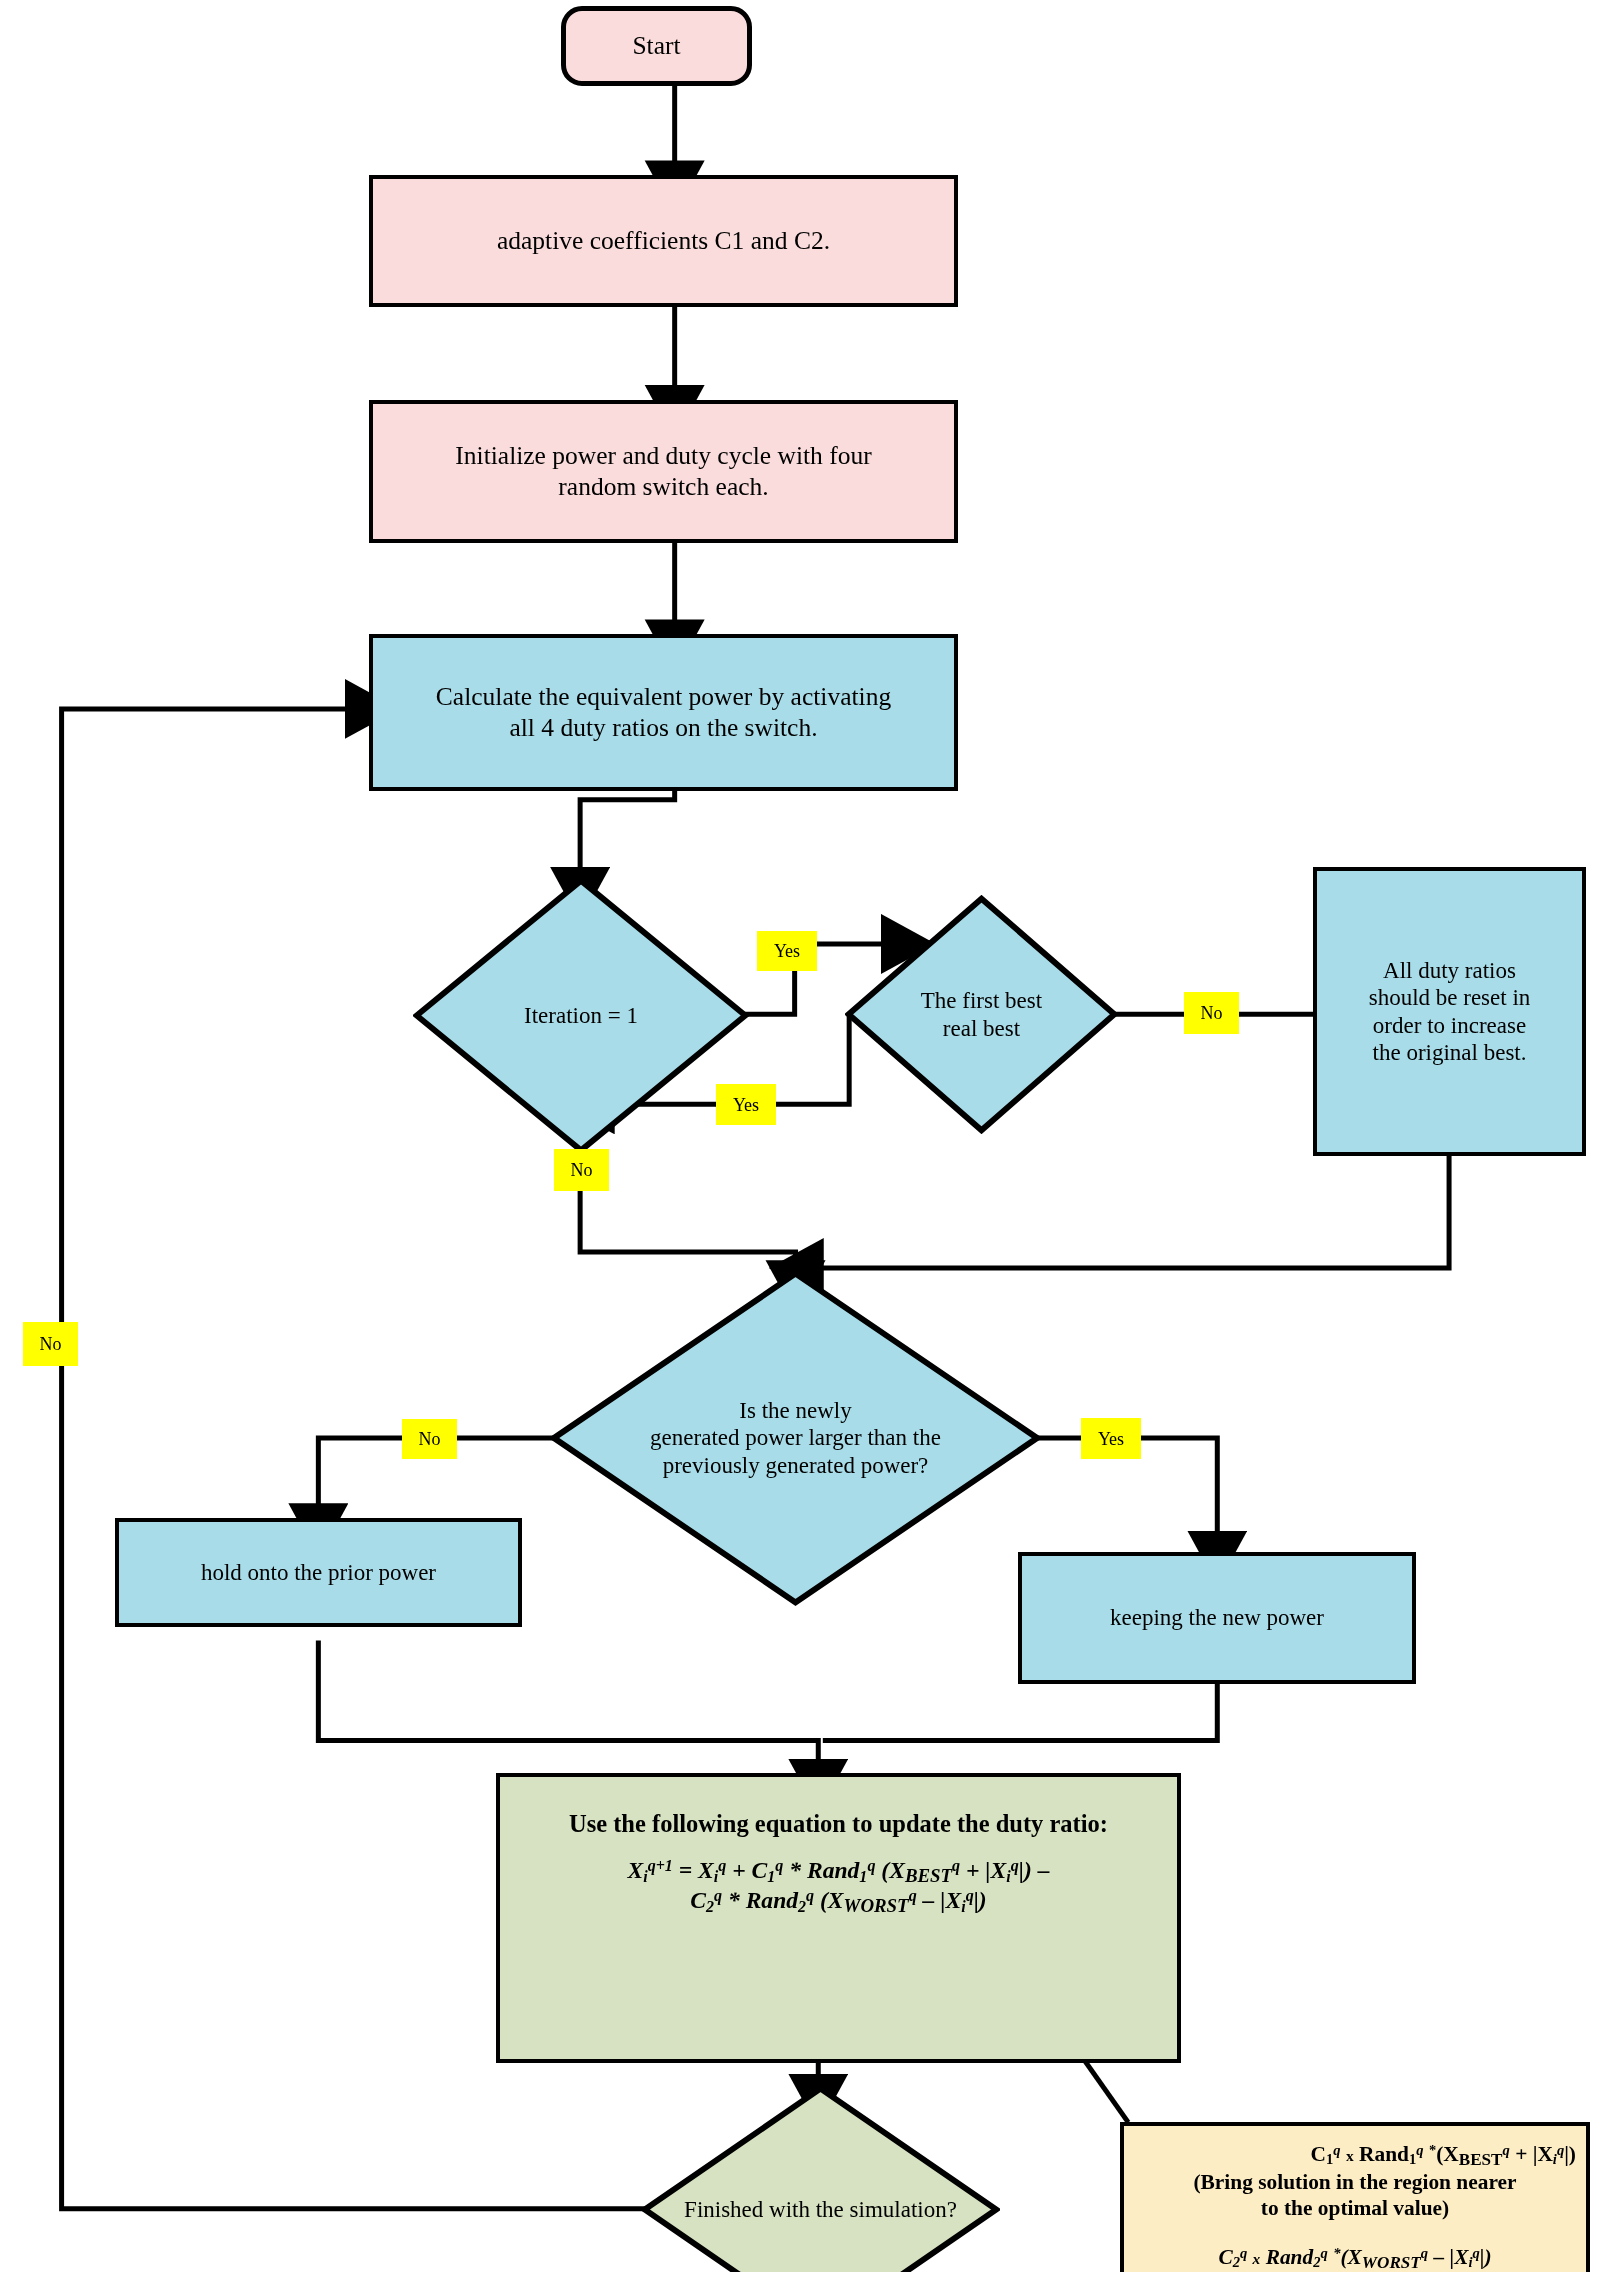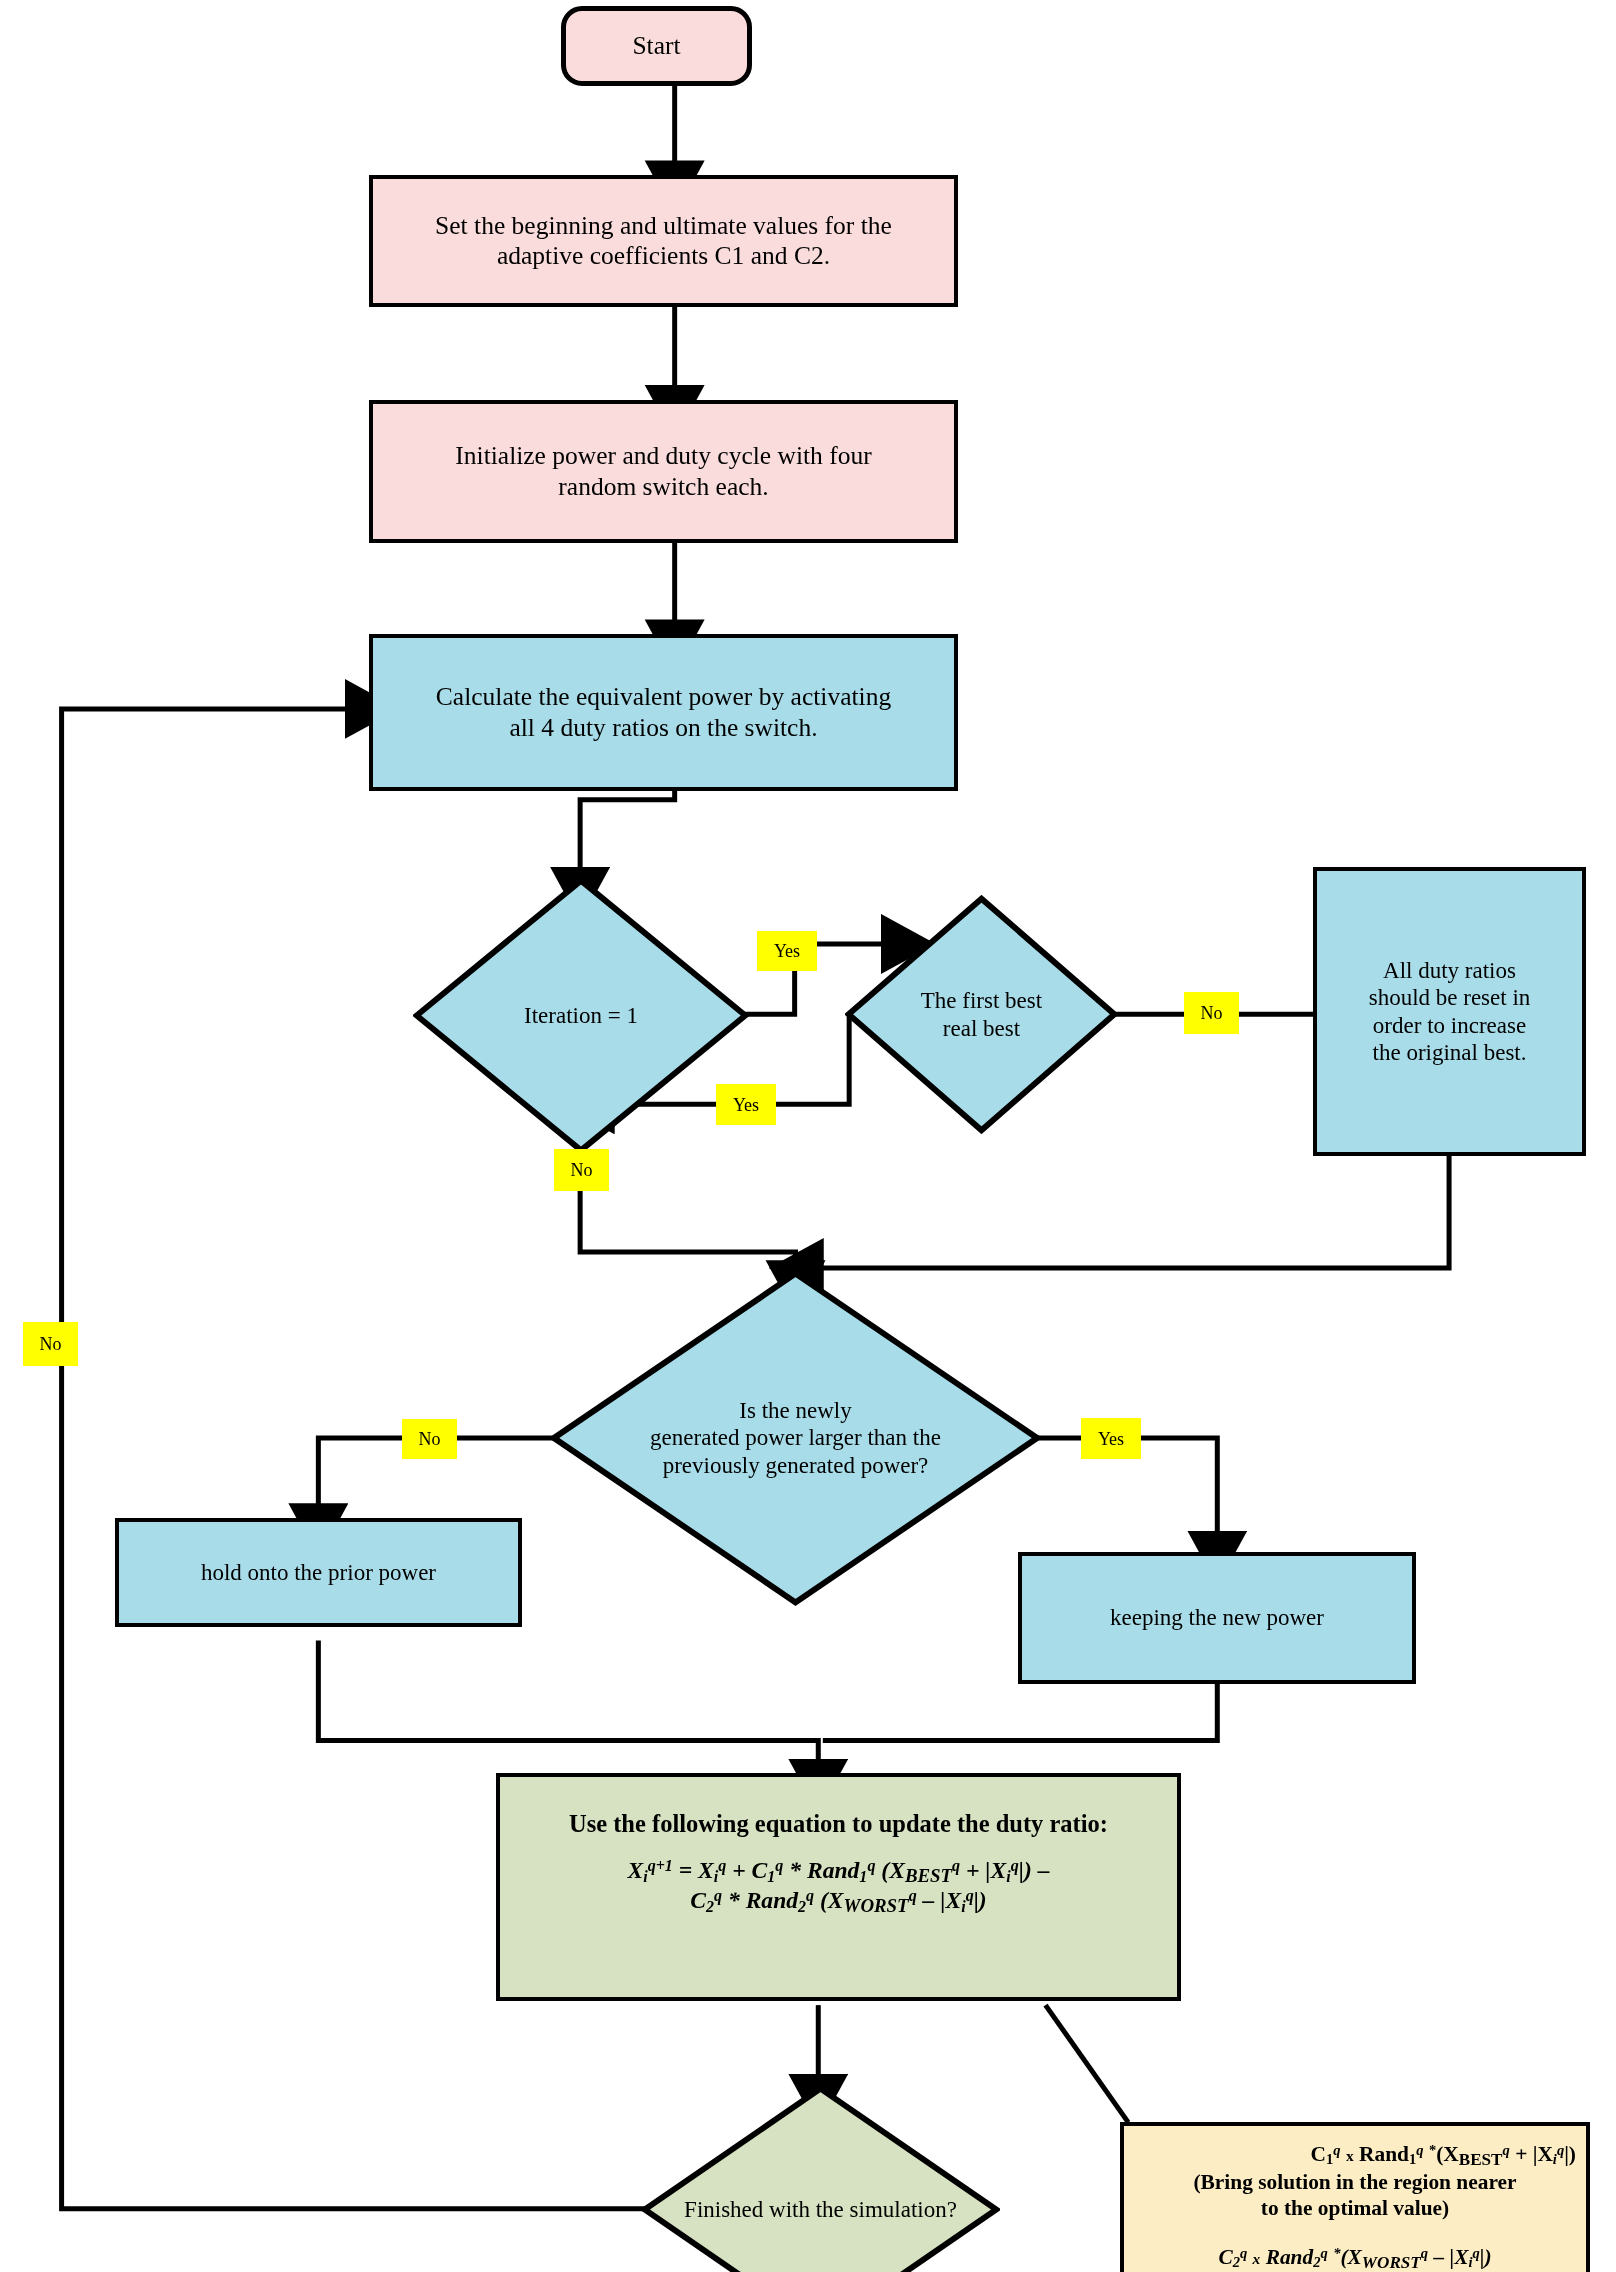--- a/index.html
+++ b/index.html
@@ -139,21 +139,20 @@
       <path d="M1800,5136 L1800,5300" marker-end="url(#arrow)"></path>
     </g>
   </svg>
 
   <div class="node rounded pink txt-lg" style="left:561px; top:6.4px; width:191px; height:80px;">
     <span>Start</span>
   </div>
 
   <div class="node rect pink txt-lg" style="left:369px; top:175px; width:589px; height:132px;">
     <div class="stack">
-      <span class="eq-line">Set the beginning and ultimate values for the</span>
       <span class="eq-line">adaptive coefficients C1 and C2.</span>
     </div>
   </div>
 
   <div class="node rect pink txt-lg" style="left:369px; top:400px; width:589px; height:143px;">
     <div class="stack">
       <span class="eq-line">Initialize power and duty cycle with four</span>
       <span class="eq-line">random switch each.</span>
     </div>
   </div>
@@ -209,21 +208,21 @@
   </div>
 
   <div class="node rect blue txt-md" style="left:115px; top:1518px; width:407px; height:109px;">
     <span>hold onto the prior power</span>
   </div>
 
   <div class="node rect blue txt-md" style="left:1018px; top:1552px; width:398px; height:132px;">
     <span>keeping the new power</span>
   </div>
 
-  <div class="node rect green" style="left:496px; top:1773px; width:685px; height:228px; display:block; padding:33px 18px 0 18px;">
+  <div class="node rect green" style="left:496px; top:1773px; width:685px; height:290px; display:block; padding:33px 18px 0 18px;">
     <div style="text-align:center; font-size:24.5px; font-weight:bold;">Use the following equation to update the duty ratio:</div>
     <div class="eqblock" style="text-align:center;">
       <div class="eq">
         X<sub><i>i</i></sub><sup><i>q</i>+1</sup> = X<sub><i>i</i></sub><sup><i>q</i></sup> + C<sub>1</sub><sup><i>q</i></sup> * Rand<sub>1</sub><sup><i>q</i></sup> (X<sub class="sc">BEST</sub><sup><i>q</i></sup> + |X<sub><i>i</i></sub><sup><i>q</i></sup>|) –
       </div>
       <div class="eq">
         C<sub>2</sub><sup><i>q</i></sup> * Rand<sub>2</sub><sup><i>q</i></sup> (X<sub class="sc">WORST</sub><sup><i>q</i></sup> – |X<sub><i>i</i></sub><sup><i>q</i></sup>|)
       </div>
     </div>
   </div>

